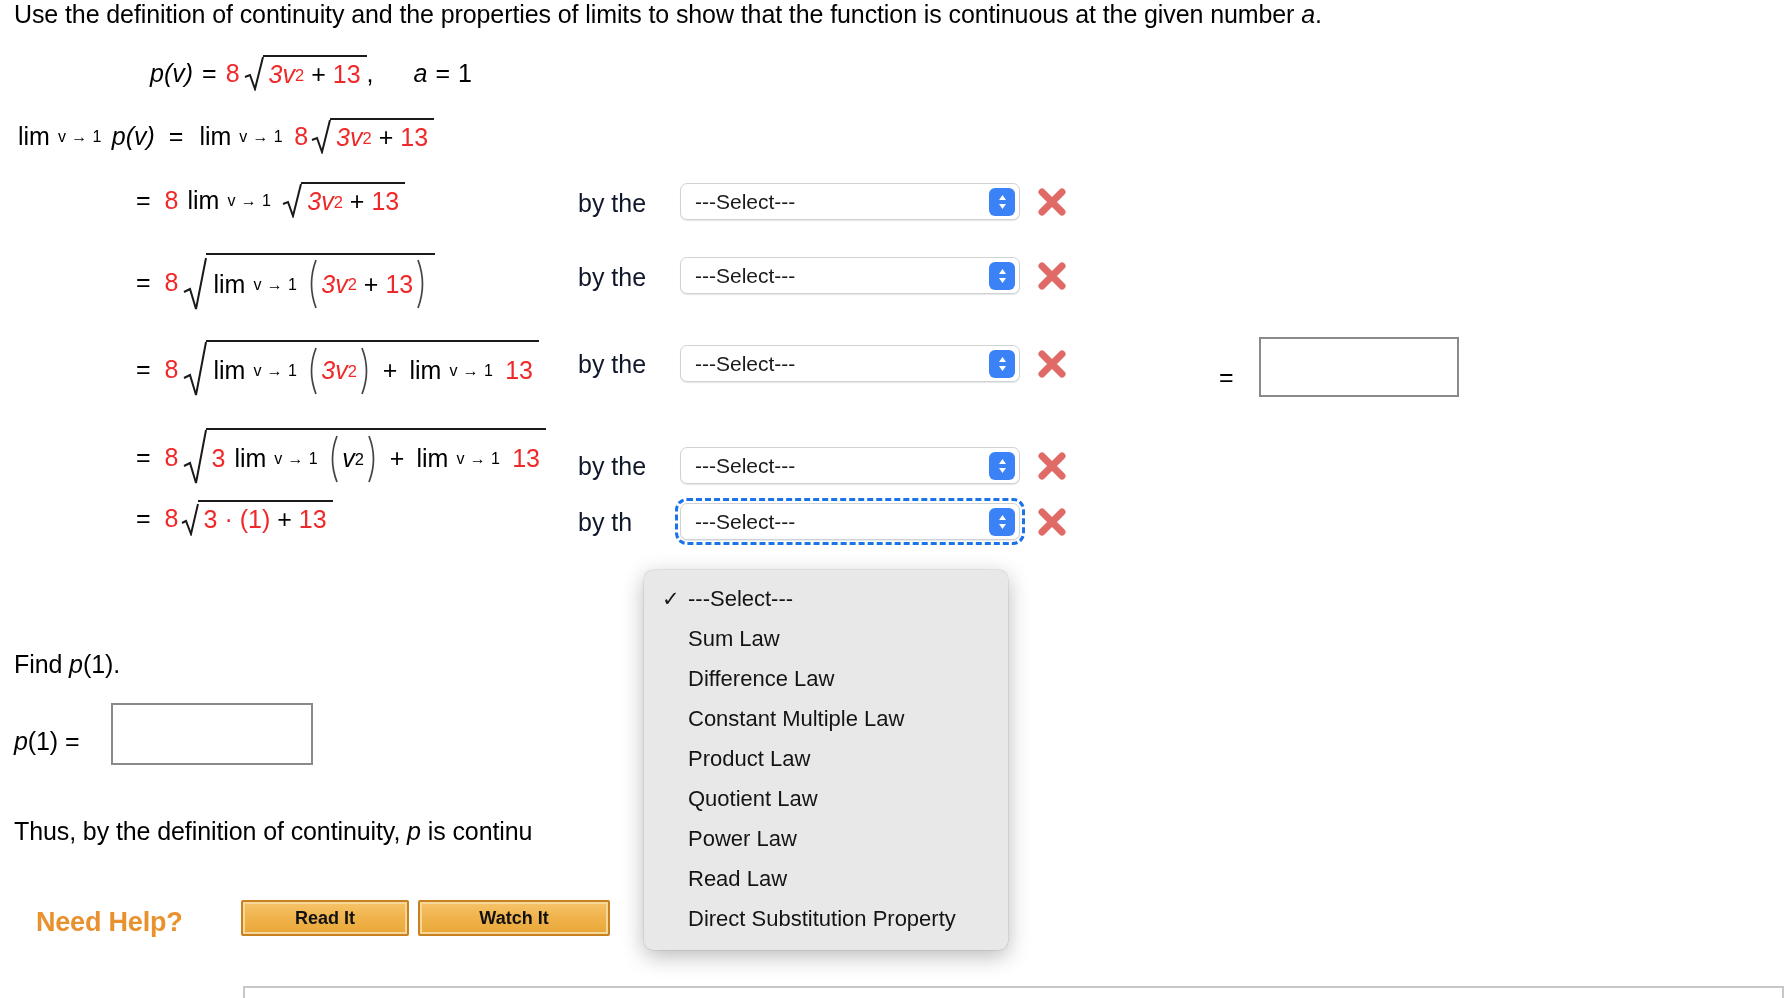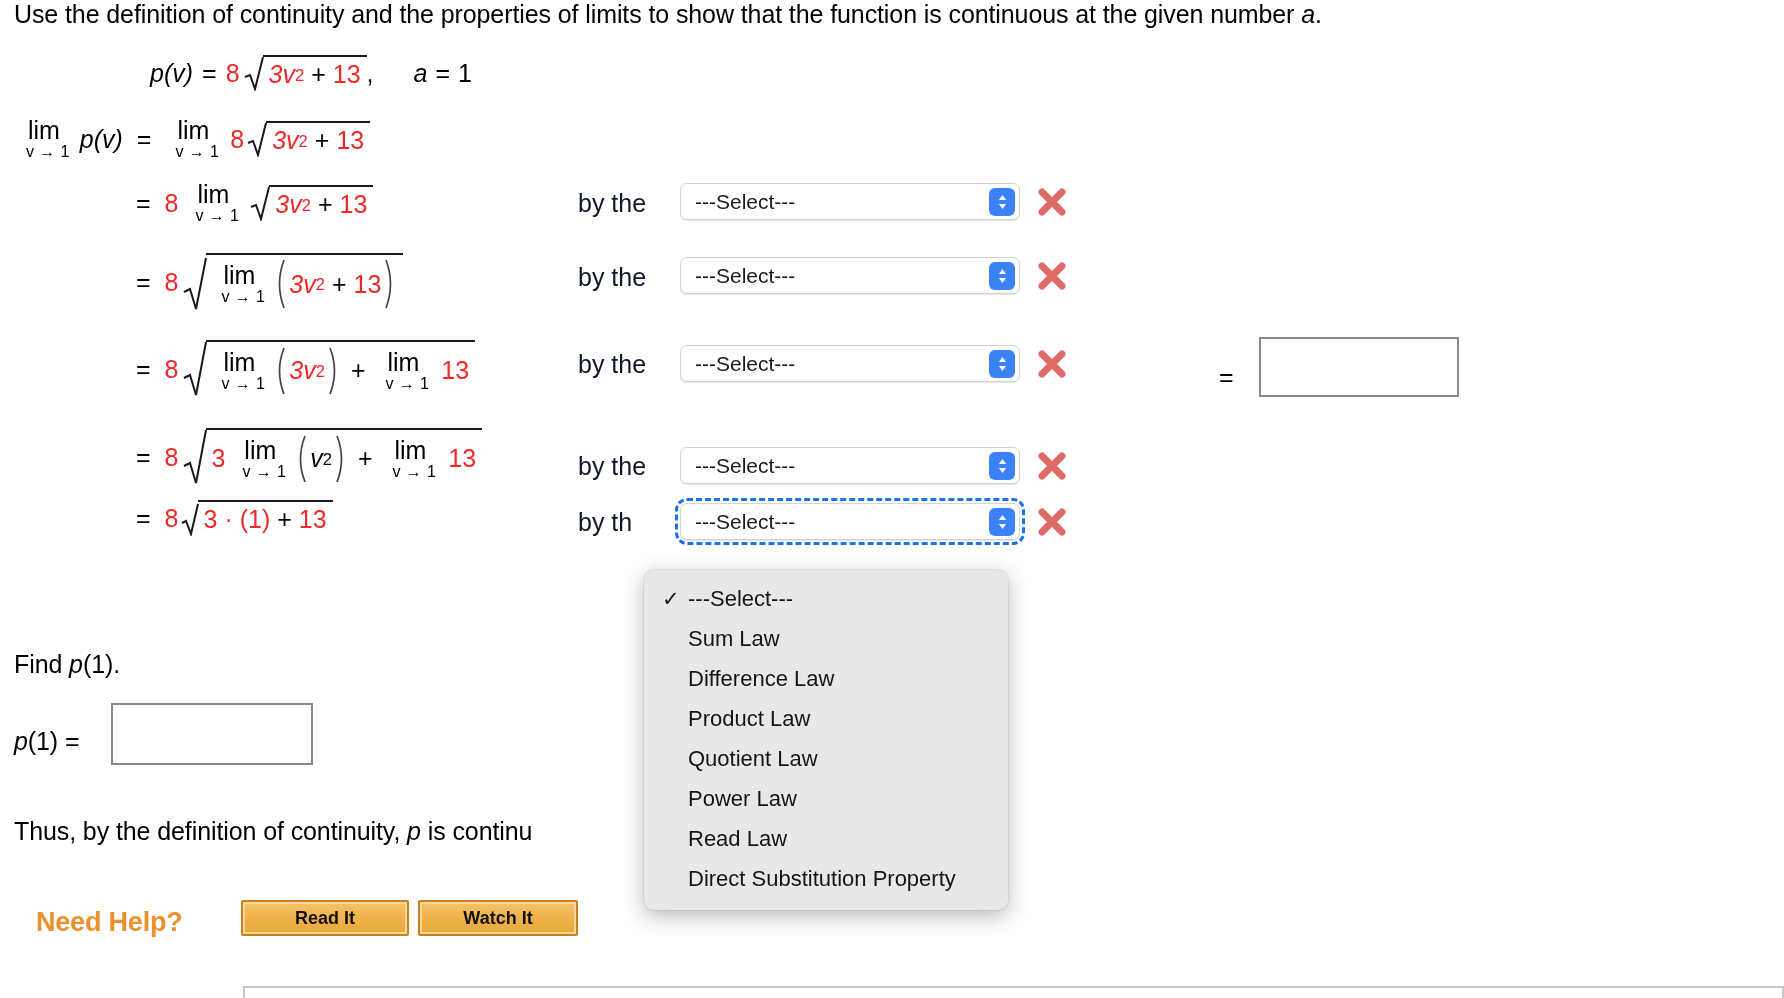--- a/index.html
+++ b/index.html
@@ -28,21 +28,20 @@
   }
   .ital { font-style: italic; }
 
   
   .math { font-size: 25px; color: #000; white-space: nowrap; }
   .red { color: #ef2929; }
 
   
   .lim {
     display: inline-flex;
-    flex-direction: column;
     align-items: center;
     vertical-align: middle;
     line-height: 1;
     margin: 0 2px;
   }
   .lim .op { font-size: 25px; }
   .lim .sub { font-size: 16px; margin-top: 1px; letter-spacing: 0.4px; margin-left: 8px; }
 
   
   .rad {
@@ -513,36 +512,39 @@
     <span class="ital">p</span><span>(1) </span><span>=</span>
   </div>
   <div class="ansbox" style="left:111px; top:703px; width:202px; height:62px;"></div>
 
   <div class="prompt" style="top:817px;">
     <span>Thus, by the definition of continuity, </span><span class="ital">p</span><span> is continu</span>
   </div>
 
   <div class="needhelp">Need Help?</div>
   <div class="helpbtn" style="left:241px; top:900px; width:168px;">Read It</div>
-  <div class="helpbtn" style="left:418px; top:900px; width:160px;">Watch It</div>
+  <div class="helpbtn" style="left:418px; top:900px; width:192px;">Watch It</div>
 
   <div class="bottomframe"></div>
 
   <div class="menu">
     <div class="menu-item">
         <span class="check">✓</span>
         <span>---Select---</span>
       </div>
     <div class="menu-item">
         <span>Sum Law</span>
       </div>
     <div class="menu-item">
         <span>Difference Law</span>
       </div>
     <div class="menu-item">
+        <span>Constant Multiple Law</span>
+      </div>
+    <div class="menu-item">
         <span>Product Law</span>
       </div>
     <div class="menu-item">
         <span>Quotient Law</span>
       </div>
     <div class="menu-item">
         <span>Power Law</span>
       </div>
     <div class="menu-item">
         <span>Read Law</span>

